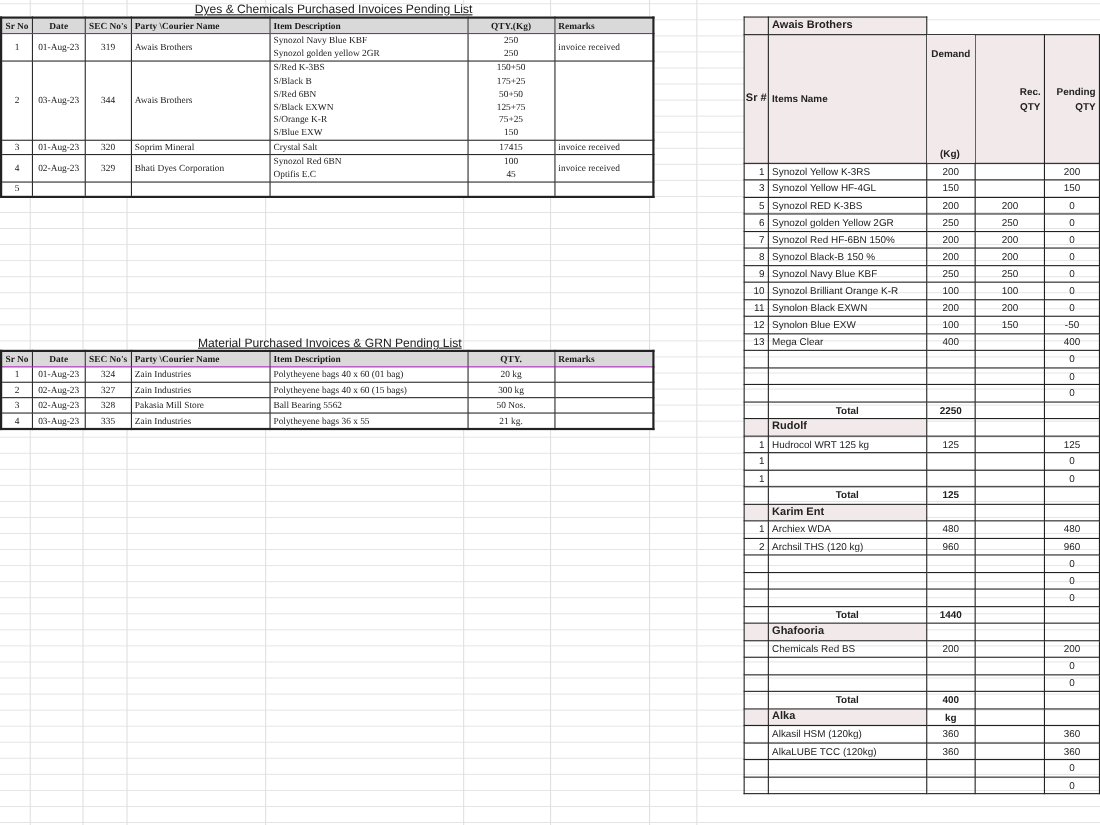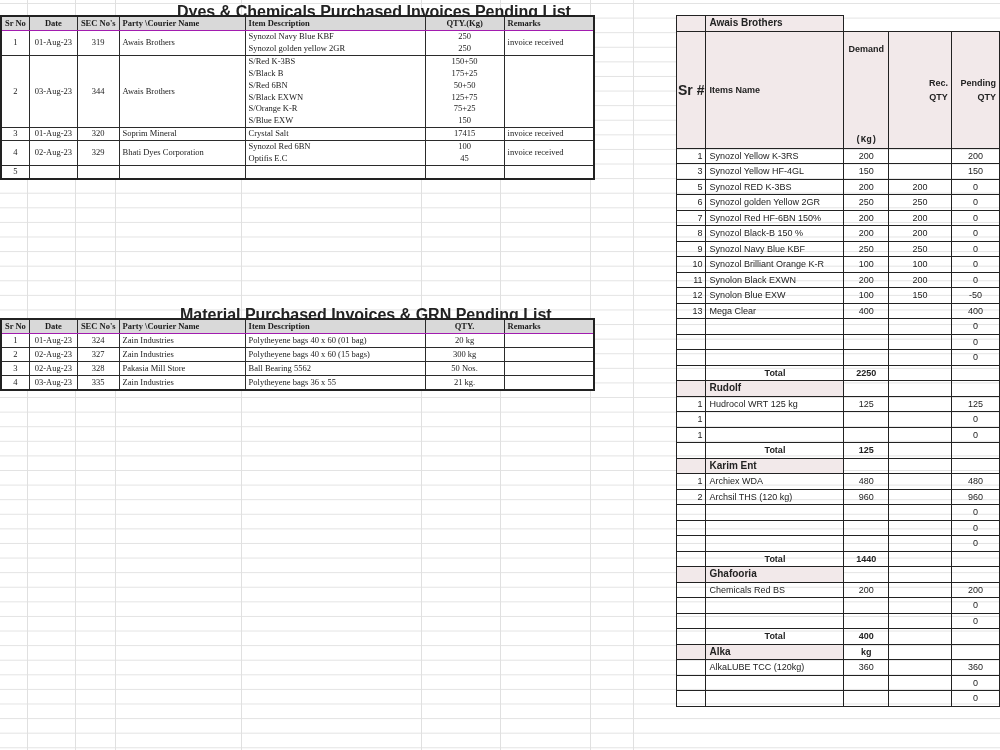--- a/index.html
+++ b/index.html
@@ -15,22 +15,22 @@
     background-image:
       linear-gradient(to bottom, #e3e3e3 1px, transparent 1px);
     background-size: 100% 14.6px;
     background-position: 0 3px;
     z-index:0;
   }
   .vline { position:absolute; top:0; height:750px; width:1px; background:#e0e0e0; z-index:0; }
 
   .block { position:absolute; z-index:1; }
   .title {
-    position:absolute; font-family:"Liberation Sans", sans-serif; font-weight:bold;
-    font-size:16px; text-decoration:underline; white-space:nowrap; color:#222;
+    position:absolute; font-family:"Liberation Sans", sans-serif; font-weight:normal;
+    font-size:11px; text-decoration:underline; white-space:nowrap; color:#222;
   }
   table.sheet { border-collapse:collapse; background:#fff; table-layout:fixed; }
   table.sheet td, table.sheet th {
     border:1px solid #2b2b2b; padding:0 3px; font-size:8.5px; line-height:11.5px;
     overflow:hidden; white-space:nowrap; vertical-align:middle;
   }
   table.sheet th { background:#d9d9d9; font-weight:bold; text-align:left; height:13px; }
   table.sheet th.c, table.sheet td.c { text-align:center; }
   table.left-tbl { border:2px solid #222; }
   table.left-tbl tr.hdr th { border-bottom:1px solid #a21caf; }
@@ -246,25 +246,25 @@
     </colgroup>
     <tbody>
         <tr>
       <td class="pink"></td>
       <td class="pink sect">Awais Brothers</td>
       <td class="noborder"></td>
       <td class="noborder"></td>
       <td class="noborder"></td>
     </tr>
     <tr style="height:117px;">
-      <td class="pink bold c hdrcell" style="font-size:14px;padding:0 1px;">Sr #</td>
+      <td class="pink bold c hdrcell" style="font-size:10px;padding:0 1px;">Sr #</td>
       <td class="pink bold hdrcell">Items Name</td>
       <td class="pink bold" style="vertical-align:top; position:relative; padding:4px;">
         <div style="text-align:center; padding-top:6px;">Demand</div>
-        <div style="position:absolute; bottom:1px; left:0; right:0; text-align:center;font-family:Liberation Mono, monospace;">(Kg)</div>
+        <div style="position:absolute; bottom:1px; left:12px; right:0; ">(Kg)</div>
       </td>
       <td class="pink bold c hdrcell" style="line-height:14px;padding-left:40px;">
         <div>Rec.</div>
         <div>QTY</div>
       </td>
       <td class="pink bold c hdrcell" style="line-height:14px;text-align:right;">
         <div>Pending</div>
         <div>QTY</div>
       </td>
     </tr>
@@ -496,20 +496,27 @@
         </tr>
         <tr>
           <td class="pink"></td>
           <td class="pink sect">Alka</td>
           <td class="c bold">kg</td>
           <td></td>
           <td></td>
         </tr>
         <tr>
           <td class="r"></td>
+          <td>Alkasil HSM (120kg)</td>
+          <td class="c">360</td>
+          <td class="c"></td>
+          <td class="c">360</td>
+        </tr>
+        <tr>
+          <td class="r"></td>
           <td>AlkaLUBE TCC (120kg)</td>
           <td class="c">360</td>
           <td class="c"></td>
           <td class="c">360</td>
         </tr>
         <tr>
           <td class="r"></td>
           <td></td>
           <td class="c"></td>
           <td class="c"></td>

